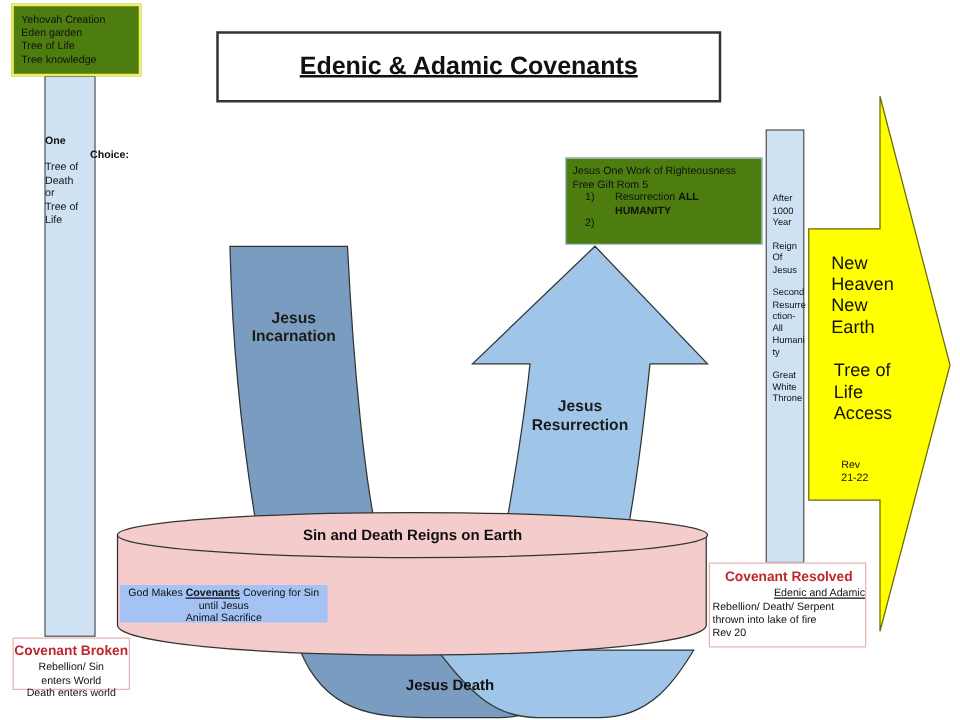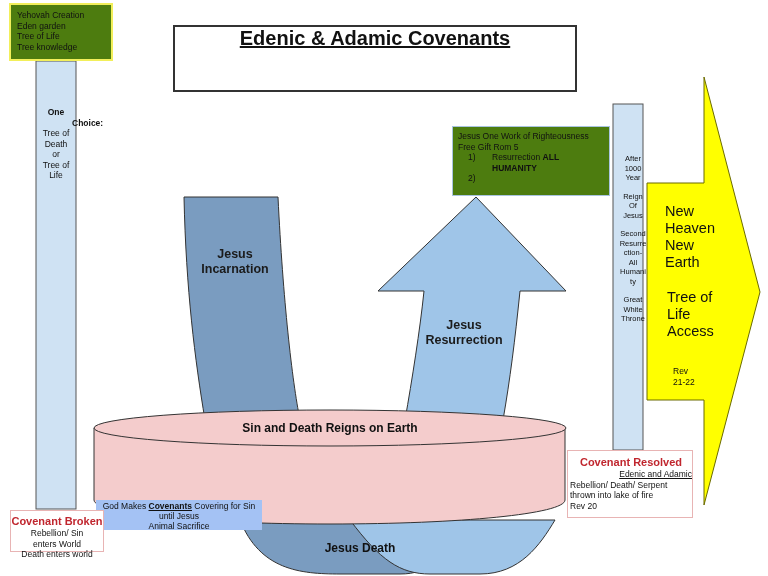--- a/index.html
+++ b/index.html
@@ -1,29 +1,29 @@
 <!DOCTYPE html>
 <html><head>
 <meta charset="utf-8">
 <style>
   html,body{margin:0;padding:0;}
   body{width:768px;height:576px;position:relative;background:#ffffff;overflow:hidden;font-family:"Liberation Sans",sans-serif;color:#111;}
   .abs{position:absolute;}
   svg.bg{position:absolute;left:0;top:0;}
   .yellow-box{left:9px;top:3px;width:104px;height:58px;border:2px solid #f2ef5a;background:#4d7c0f;box-sizing:border-box;padding:5px 0 0 6px;font-size:8.5px;line-height:10.5px;}
-  .pillar-text{font-size:8.5px;line-height:10.5px;text-align:center;}
-  .title-box{left:173px;top:25px;width:404px;height:67px;border:2px solid #333;box-sizing:border-box;display:flex;align-items:flex-start;justify-content:center;}
+  .pillar-text{font-size:8.5px;line-height:10.5px;text-align:left;}
+  .title-box{left:173px;top:25px;width:404px;height:57px;border:2px solid #333;box-sizing:border-box;display:flex;align-items:center;justify-content:center;}
   .title-box span{font-size:20px;font-weight:bold;text-decoration:underline;}
   .gift-box{left:452px;top:126px;width:158px;height:70px;border:1.5px solid #a9c4e0;background:#4d7c0f;box-sizing:border-box;padding:4px 5px;font-size:8.5px;line-height:10.5px;}
   .gift-box .li{display:flex;}
   .gift-box .num{width:24px;padding-left:10px;flex:none;}
   .label-big{font-weight:bold;font-size:12.5px;line-height:15px;text-align:center;color:#1b1b1b;}
   .cov-box{font-size:8.5px;line-height:10.5px;background:#fff;border:1.5px solid #e8b4b4;box-sizing:border-box;}
   .cov-title{color:#c0262e;font-weight:bold;font-size:11px;line-height:13px;}
-  .sacrifice{left:96px;top:468px;width:166px;height:30px;background:#a4c2f4;font-size:8.5px;line-height:10px;text-align:center;padding-top:1px;box-sizing:border-box;margin-top:32px;}
+  .sacrifice{left:96px;top:468px;width:166px;height:30px;background:#a4c2f4;font-size:8.5px;line-height:10px;text-align:center;padding-top:1px;box-sizing:border-box;}
   .yellow-text{font-size:14.5px;line-height:17px;color:#111;}
 </style>
 </head>
 <body>
 
 <svg class="bg" width="768" height="576" viewBox="0 0 768 576">
 
   <rect x="36" y="61" width="40" height="448" fill="#cfe2f3" stroke="#555" stroke-width="1"></rect>
 
   <rect x="613" y="104" width="30" height="346" fill="#cfe2f3" stroke="#555" stroke-width="1"></rect>

